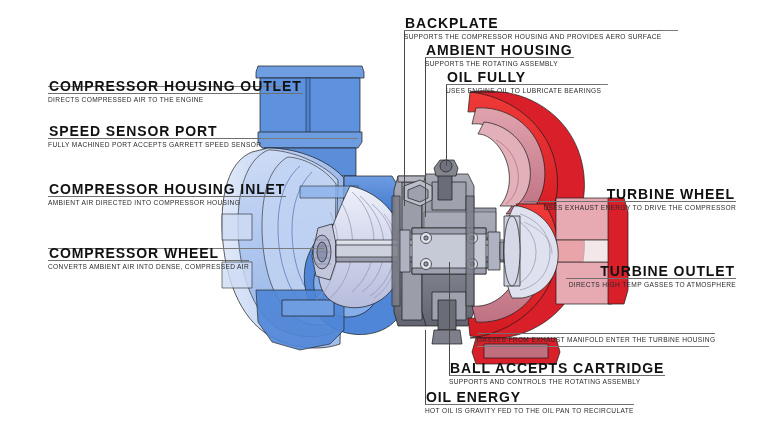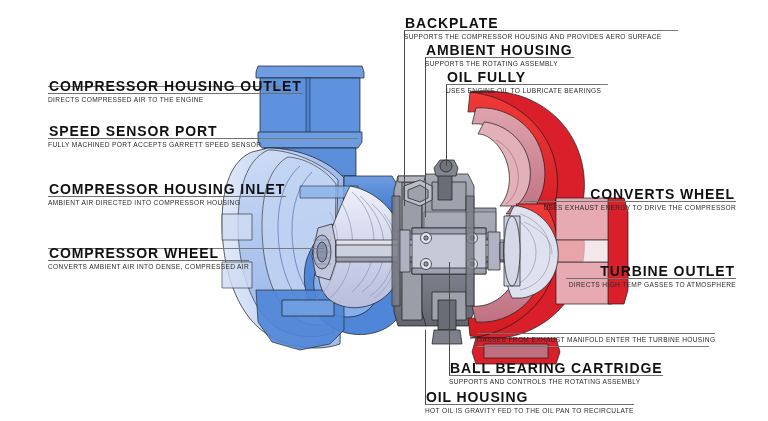--- a/index.html
+++ b/index.html
@@ -309,41 +309,41 @@
     <div class="desc">SUPPORTS THE ROTATING ASSEMBLY</div>
   </div>
 
   <div class="callout" style="left:446px;top:71px;">
     <div class="title">OIL FULLY</div>
     <div class="rule"></div>
     <div class="desc">USES ENGINE OIL TO LUBRICATE BEARINGS</div>
   </div>
 
   <div class="callout right" style="left:530px;top:188px;width:206px;">
-    <div class="title">CONVERTS WHEEL</div>
+    <div class="title">TURBINE WHEEL</div>
     <div class="rule"></div>
     <div class="desc">USES EXHAUST ENERGY TO DRIVE THE COMPRESSOR</div>
   </div>
 
   <div class="callout right" style="left:566px;top:265px;width:170px;">
     <div class="title">TURBINE OUTLET</div>
     <div class="rule"></div>
     <div class="desc">DIRECTS HIGH TEMP GASSES TO ATMOSPHERE</div>
   </div>
 
   <div class="callout" style="left:477px;top:333px;">
     <div class="rule"></div>
     <div class="desc">GASSES FROM EXHAUST MANIFOLD ENTER THE TURBINE HOUSING</div>
   </div>
 
   <div class="callout" style="left:449px;top:362px;">
-    <div class="title">BALL BEARING CARTRIDGE</div>
+    <div class="title">BALL ACCEPTS CARTRIDGE</div>
     <div class="rule"></div>
     <div class="desc">SUPPORTS AND CONTROLS THE ROTATING ASSEMBLY</div>
   </div>
 
   <div class="callout" style="left:425px;top:391px;">
-    <div class="title">OIL HOUSING</div>
+    <div class="title">OIL ENERGY</div>
     <div class="rule"></div>
     <div class="desc">HOT OIL IS GRAVITY FED TO THE OIL PAN TO RECIRCULATE</div>
   </div>
 
 </div>
 
 </body></html>

